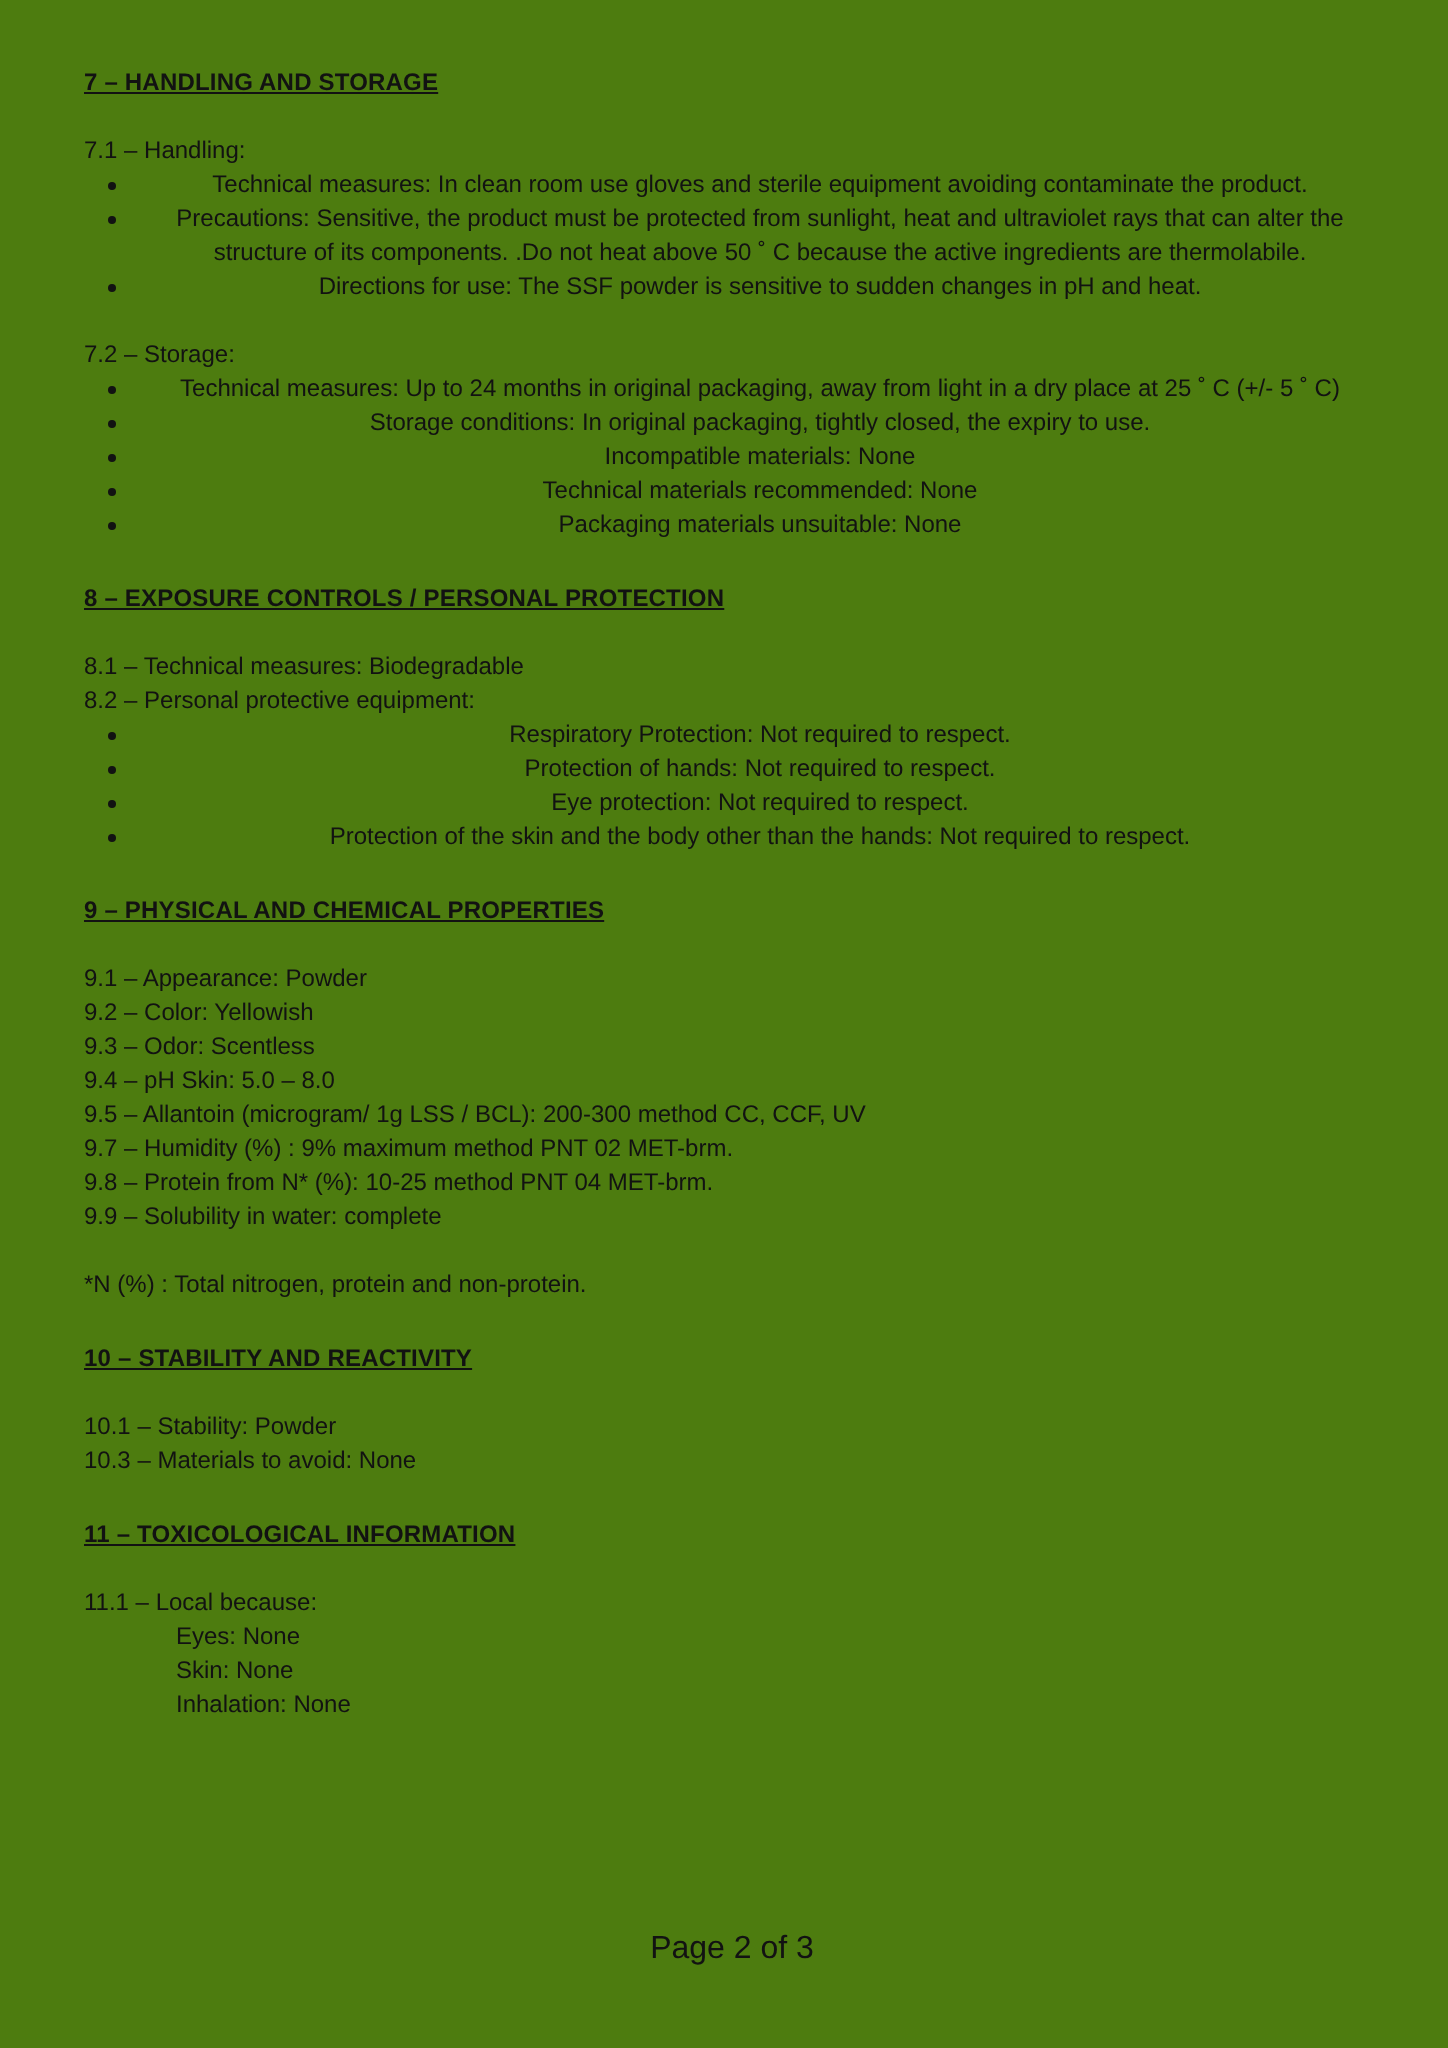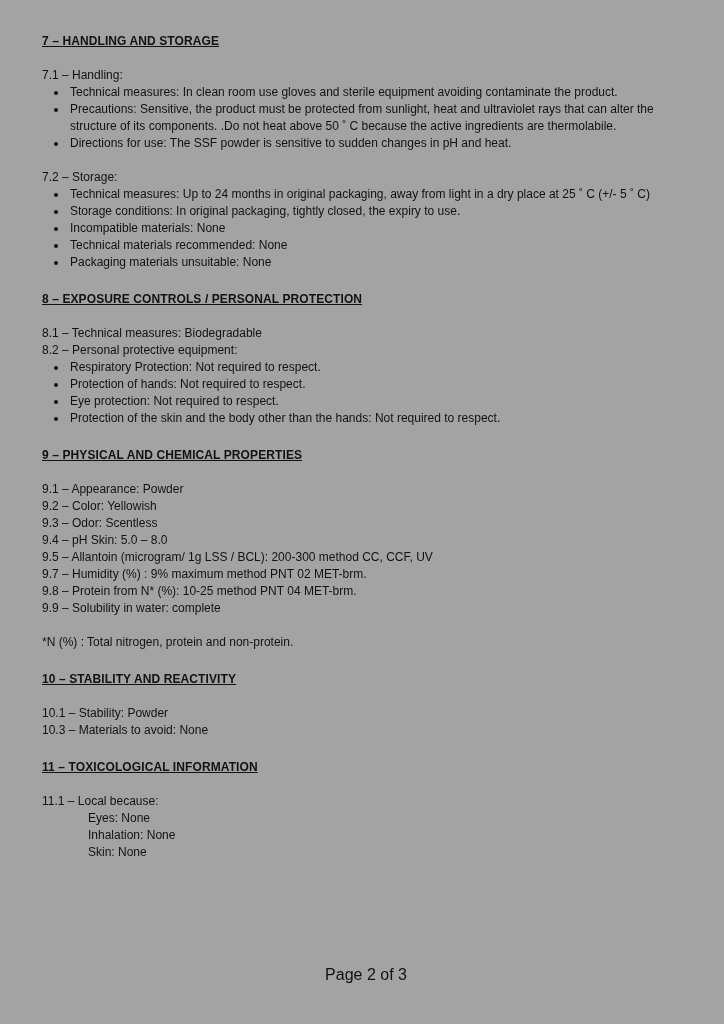--- a/index.html
+++ b/index.html
@@ -5,21 +5,21 @@
   html, body { margin: 0; padding: 0; }
   body {
     font-family: "Liberation Sans", "DejaVu Sans", sans-serif;
     background: #e8e8e8;
   }
   .page {
     position: relative;
     width: 724px;
     height: 1024px;
     margin: 0 auto;
-    background: #a3a3a3;
+    background: #4d7c0f;
     color: #121212;
     font-size: 12px;
     line-height: 17px;
     overflow: hidden;
     box-sizing: border-box;
     padding: 33px 34px 0 42px;
   }
   .doc-section { margin: 0 0 20px 0; }
   .doc-heading {
     font-size: 12px;
@@ -33,20 +33,21 @@
   .line.indent { padding-left: 46px; }
   .gap { height: 17px; }
   ul.bullets {
     margin: 0;
     padding: 0 0 0 26px;
     list-style: disc outside;
   }
   ul.bullets li {
     line-height: 17px;
     padding-left: 2px;
+    text-align: center;
   }
   b { font-weight: normal; }
   .footer {
     position: absolute;
     left: 42px;
     right: 34px;
     top: 966px;
     text-align: center;
     font-size: 16px;
     color: #121212;
@@ -101,18 +102,18 @@
       </section>
       <section class="doc-section">
         <h2 class="doc-heading">10 – STABILITY AND REACTIVITY</h2>
         <div class="line">10.1 – <b>Stability</b>: Powder</div>
         <div class="line">10.3 – <b>Materials to avoid</b>: None</div>
       </section>
       <section class="doc-section">
         <h2 class="doc-heading">11 – TOXICOLOGICAL INFORMATION</h2>
         <div class="line">11.1 – <b>Local because</b>:</div>
         <div class="line indent">Eyes: None</div>
+        <div class="line indent">Skin: None</div>
         <div class="line indent">Inhalation: None</div>
-        <div class="line indent">Skin: None</div>
       </section>
     </div>
   <div class="footer">Page 2 of 3</div>
 </div>
 
 </body></html>

